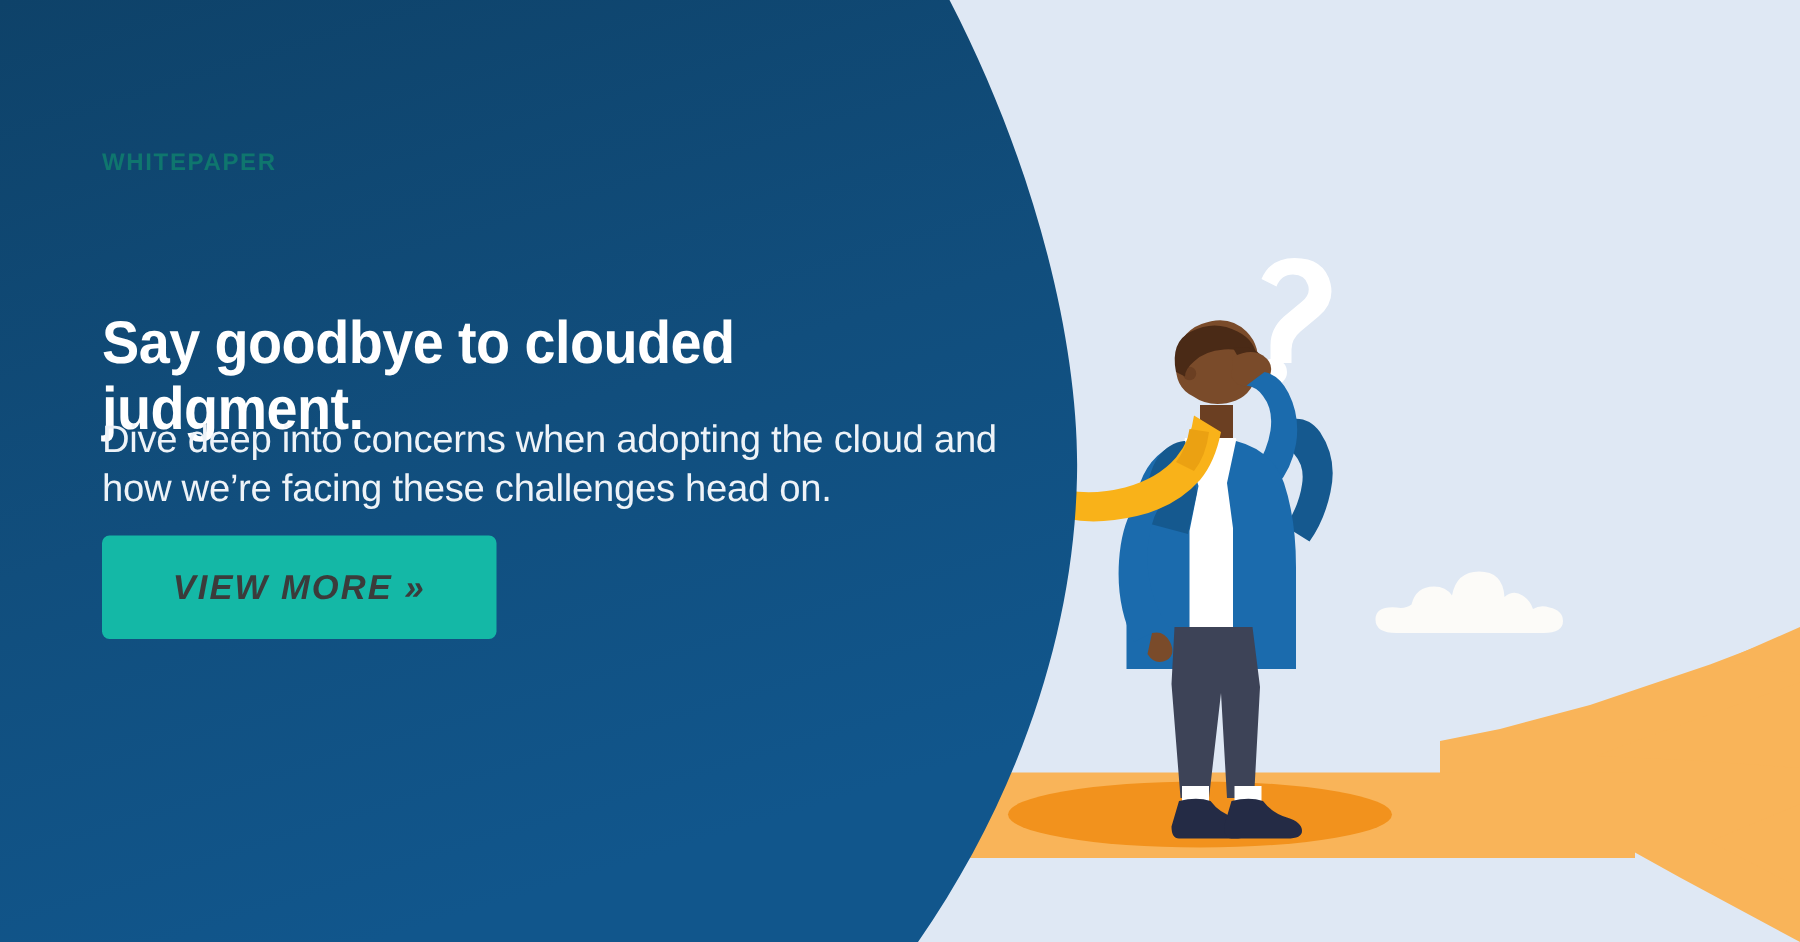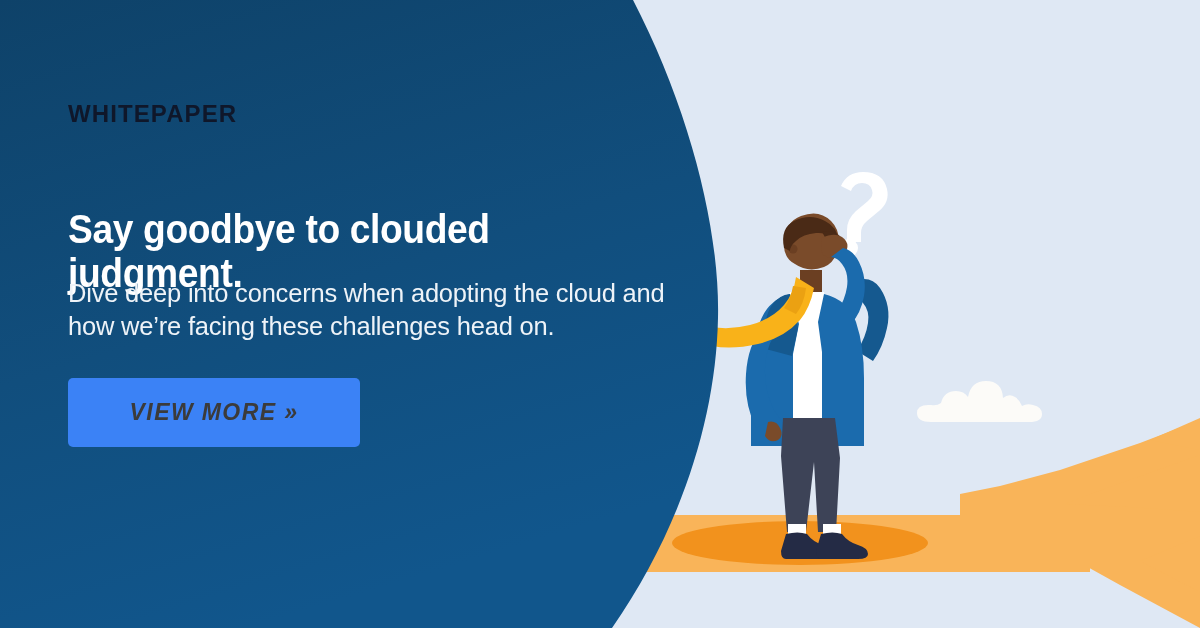--- a/index.html
+++ b/index.html
@@ -24,51 +24,50 @@
     pointer-events:none;
   }
   .navy-panel svg{display:block;width:760px;height:628px;}
 
   
   .content{
     position:absolute;left:68px;top:0;width:600px;height:628px;
   }
   .eyebrow{
     position:absolute;top:100px;left:0;
-    color:#0f172a;
-    font-size:24px;font-weight:bold;letter-spacing:1.1px;
+    color:#0f766e;
+    font-size:16px;font-weight:bold;letter-spacing:1.1px;
     font-family:"Liberation Sans", sans-serif;
   }
   .headline{
     position:absolute;top:180px;left:0;width:620px;
     color:#ffffff;
     font-size:40px;font-weight:bold;line-height:1.1;
     letter-spacing:-0.4px;
     transform:scaleX(0.93);transform-origin:left center;
     font-family:"Liberation Sans", sans-serif;
   }
   .subhead{
     position:absolute;top:251px;left:0;width:600px;
     color:#eef3f8;
     font-size:25.5px;font-weight:normal;line-height:1.33;
     letter-spacing:-0.2px;
     font-family:"Liberation Sans", sans-serif;
   }
   .cta{
     position:absolute;top:357px;left:0;
-    width:292px;height:69px;
-    background:#3b82f6;border:none;border-radius:5px;
+    width:263px;height:69px;
+    background:#14b8a6;border:none;border-radius:5px;
     color:#3b3b3b;
     font-size:23px;font-weight:bold;font-style:italic;
     letter-spacing:1.4px;
     cursor:pointer;
     display:flex;align-items:center;justify-content:center;
     font-family:"Liberation Sans", sans-serif;
     padding:0;
-    margin-top:21px;
   }
   
   .logo{
     position:absolute;left:62px;top:462px;width:200px;height:120px;
   }
   .logo svg{display:block;}
 </style>
 </head>
 <body>
 

